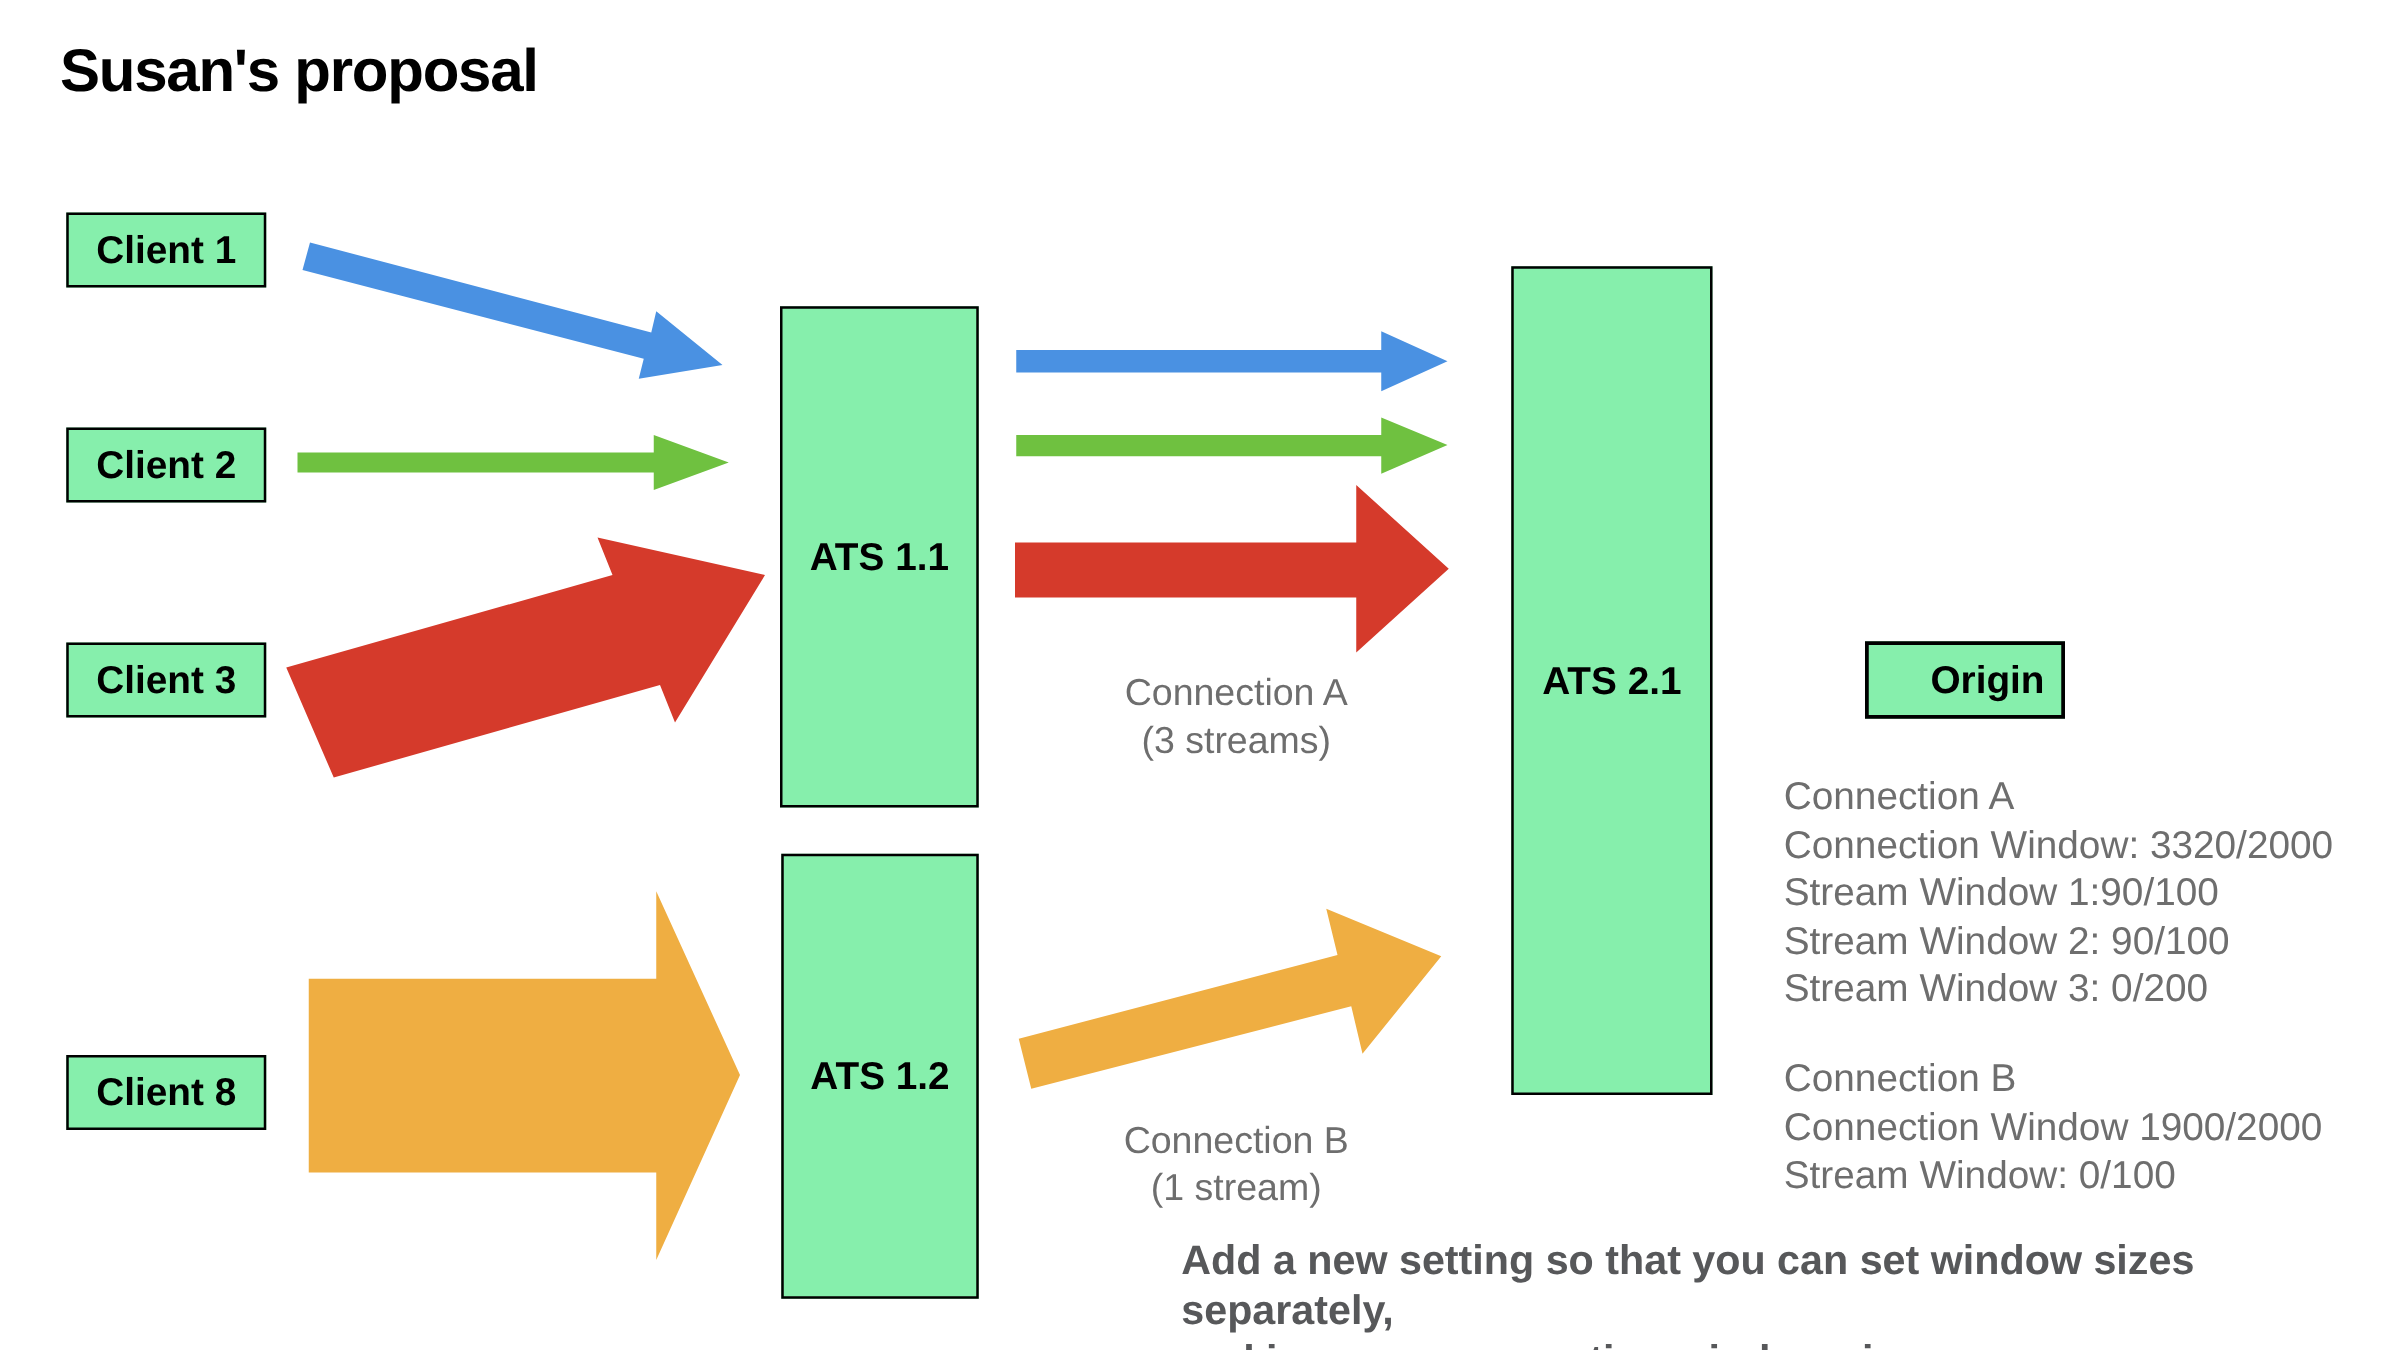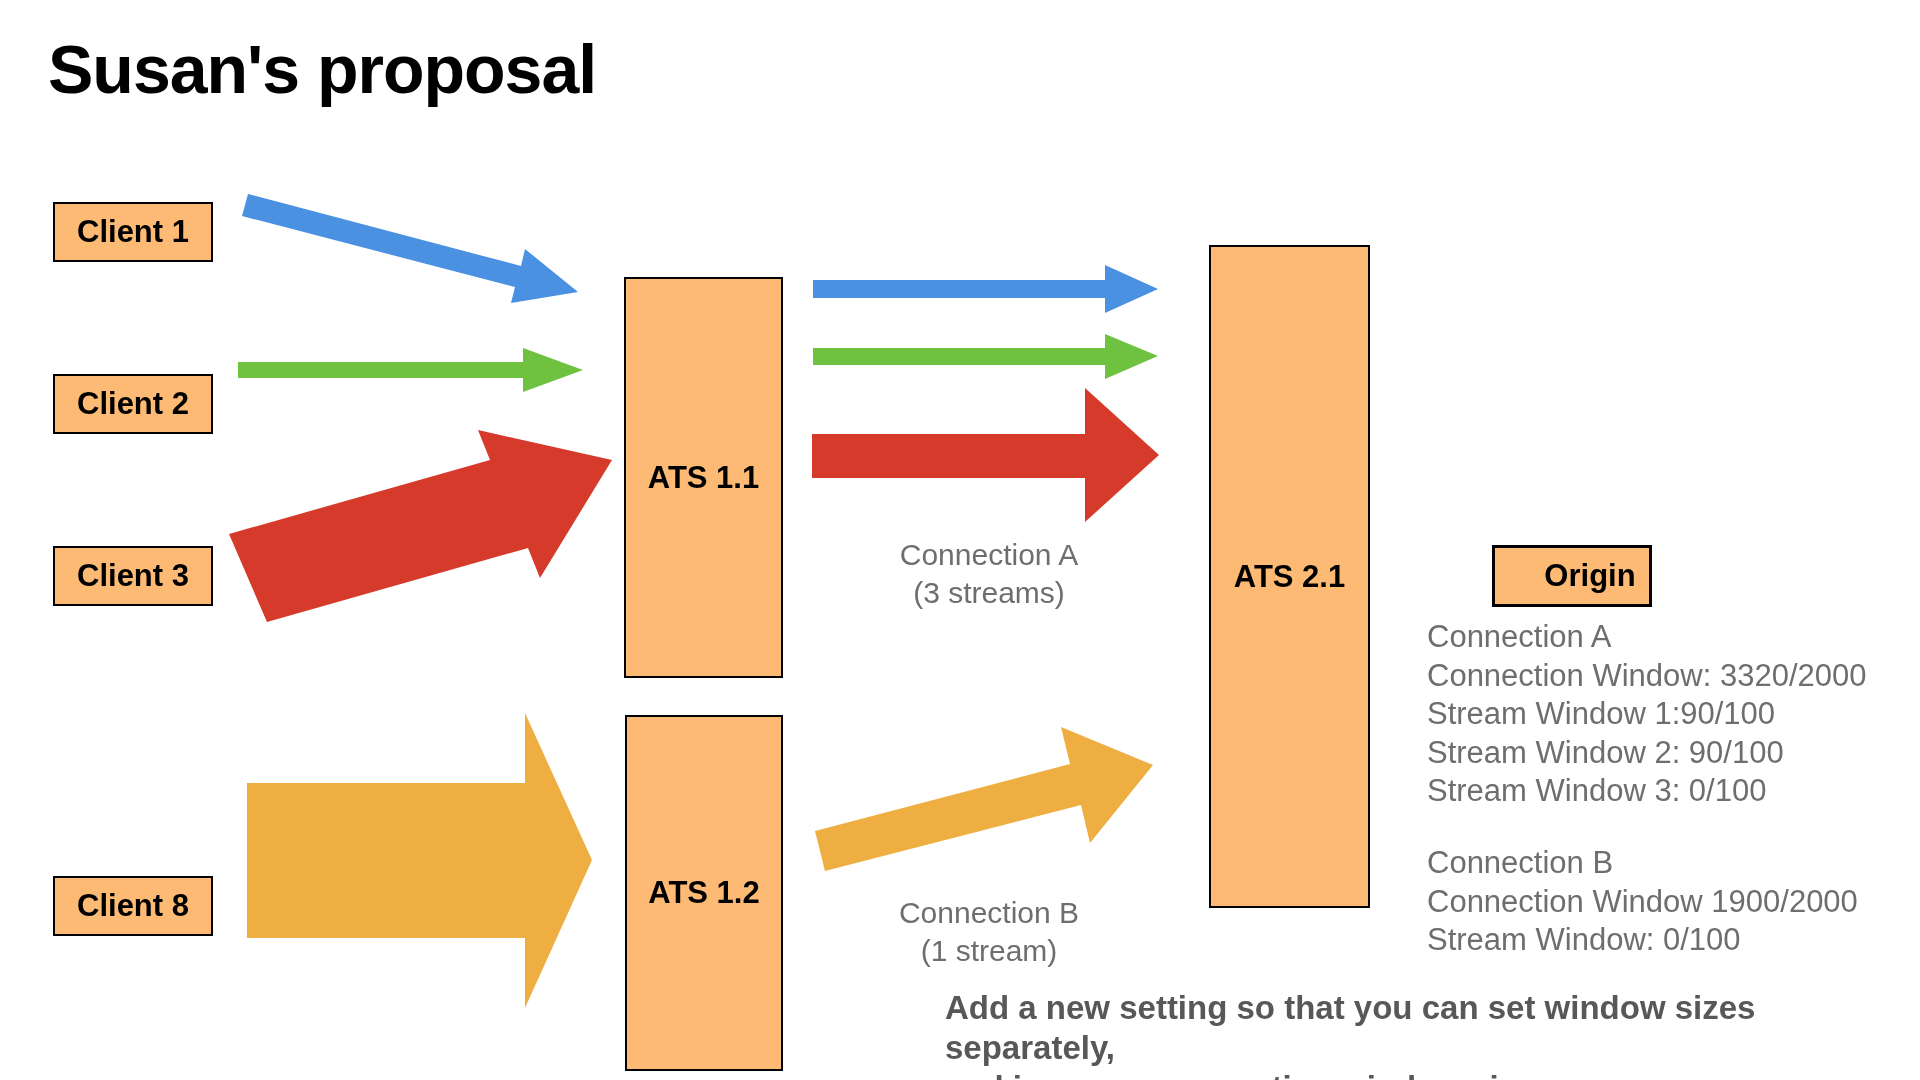--- a/index.html
+++ b/index.html
@@ -6,29 +6,28 @@
   .canvas{
     position:relative;
     width:1920px;height:1080px;
     background:#ffffff;
     font-family:"Liberation Sans",sans-serif;
     overflow:hidden;
   }
   .layer{position:absolute;left:0;top:0;}
   .title{
     position:absolute;left:48px;top:30px;
-    font-size:68px;font-weight:bold;color:#000;
+    font-size:48px;font-weight:bold;color:#000;
     letter-spacing:-1px;margin:0;
   }
   .node{
-    position:absolute;background:#fdba74;border:2px solid #000;
+    position:absolute;background:#86efac;border:2px solid #000;
     display:flex;align-items:center;justify-content:center;
     font-weight:bold;font-size:31px;color:#000;
     box-sizing:border-box;
-    margin-top:32px;
   }
   .client{width:160px;height:60px;left:53px;}
   .client1{top:170px;}
   .client2{top:342px;}
   .client3{top:514px;}
   .client4{top:844px;}
   .ats11{left:624px;top:245px;width:159px;height:401px;}
   .ats12{left:625px;top:683px;width:158px;height:356px;}
   .ats21{left:1209px;top:213px;width:161px;height:663px;text-align:right;}
   .origin{left:1492px;top:513px;width:160px;height:62px;border-width:3px;padding-left:36px;}
@@ -85,21 +84,21 @@
   <div class="connlabel connlabel-b">
     <div>Connection B</div>
     <div>(1 stream)</div>
   </div>
 
   <div class="stats stats-a">
     <div>Connection A</div>
     <div>Connection Window: 3320/2000</div>
     <div>Stream Window 1:90/100</div>
     <div>Stream Window 2: 90/100</div>
-    <div>Stream Window 3: 0/100</div>
+    <div>Stream Window 3: 0/200</div>
   </div>
 
   <div class="stats stats-b">
     <div>Connection B</div>
     <div>Connection Window 1900/2000</div>
     <div>Stream Window: 0/100</div>
   </div>
 
   <div class="note">
     <div>Add a new setting so that you can set window sizes separately,</div>

